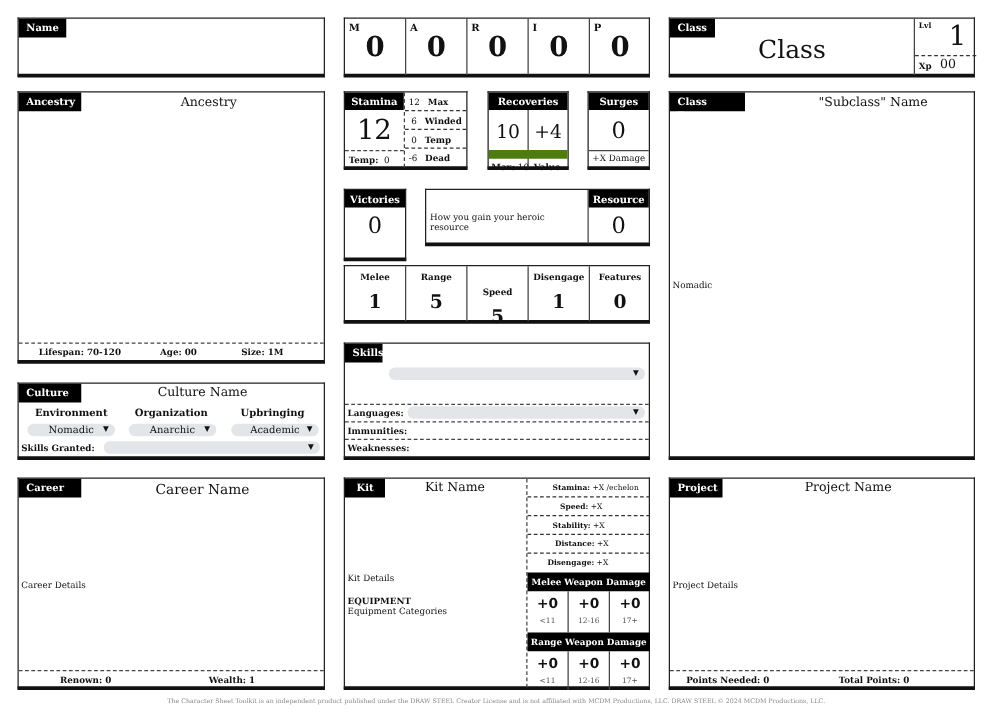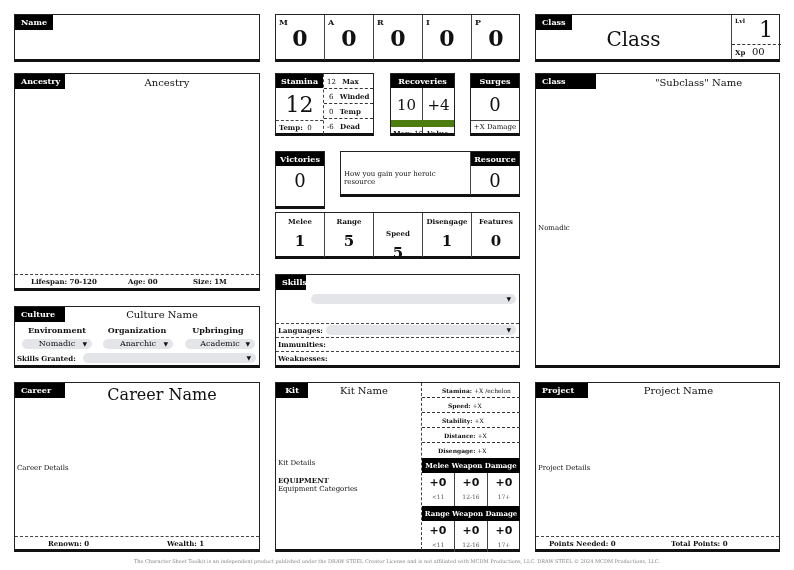--- a/index.html
+++ b/index.html
@@ -166,21 +166,21 @@
 </div>
 
 <div class="box" style="left:535px;top:73px;width:245px;height:295px">
   <div class="tag" style="width:60px">Class Features</div>
   <div class="abs ctr" style="left:82px;right:0;top:3px;font-size:10px">"Subclass" Name</div>
   <div class="abs s7" style="left:2px;top:150px">Nomadic</div>
 </div>
 
 <div class="box" style="left:14px;top:382px;width:246px;height:170px">
   <div class="tag" style="width:50px">Career</div>
-  <div class="abs ctr" style="left:50px;right:0;top:2px;font-size:16px">Career Name</div>
+  <div class="abs ctr" style="left:50px;right:0;top:2px;font-size:11px">Career Name</div>
   <div class="abs s7" style="left:2px;top:81px">Career Details</div>
   <div class="abs" style="left:0;right:0;top:153px;border-top:1px dashed #444;font-size:7px;line-height:13px">
     <span class="abs b" style="left:33px"><span>Renown:</span> <span>0</span></span>
     <span class="abs b" style="left:152px"><span>Wealth:</span> <span>1</span></span>
   </div>
 </div>
 
 <div class="box" style="left:275px;top:382px;width:245px;height:170px">
   <div class="tag" style="width:32px;text-align:center">Kit</div>
   <div class="abs ctr" style="left:32px;width:112px;top:2px;font-size:10px">Kit Name</div>
@@ -220,21 +220,21 @@
         </div>
       <div class="ctr" style="flex:1">
           <div class="b" style="font-size:11px;font-family:'DejaVu Sans',sans-serif;margin-top:3px">+0</div>
           <div style="font-size:6px;color:#555;margin-top:4px">17+</div>
         </div>
     </div>
   </div>
 </div>
 
 <div class="box" style="left:535px;top:382px;width:245px;height:170px">
-  <div class="tag" style="width:52px">Project</div>
+  <div class="tag" style="width:42px">Project</div>
   <div class="abs ctr" style="left:42px;right:0;top:2px;font-size:10px">Project Name</div>
   <div class="abs s7" style="left:2px;top:81px">Project Details</div>
   <div class="abs" style="left:0;right:0;top:153px;border-top:1px dashed #444;font-size:7px;line-height:13px">
     <span class="abs b" style="left:13px"><span>Points Needed:</span> <span>0</span></span>
     <span class="abs b" style="left:135px"><span>Total Points:</span> <span>0</span></span>
   </div>
 </div>
 
 <div class="abs ctr" style="left:0;right:0;top:558px;font-size:5px;color:#888">The Character Sheet Toolkit is an independent product published under the DRAW STEEL Creator License and is not affiliated with MCDM Productions, LLC. DRAW STEEL © 2024 MCDM Productions, LLC.</div>
 

